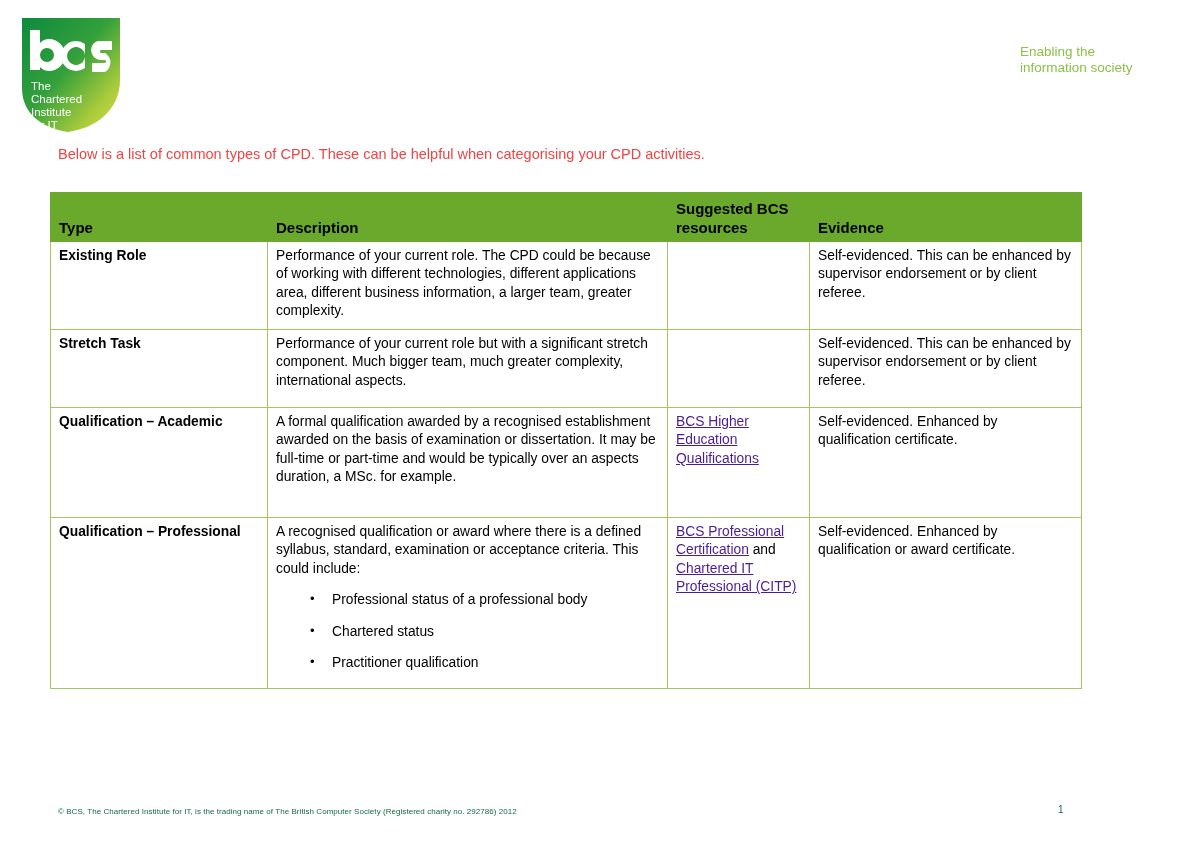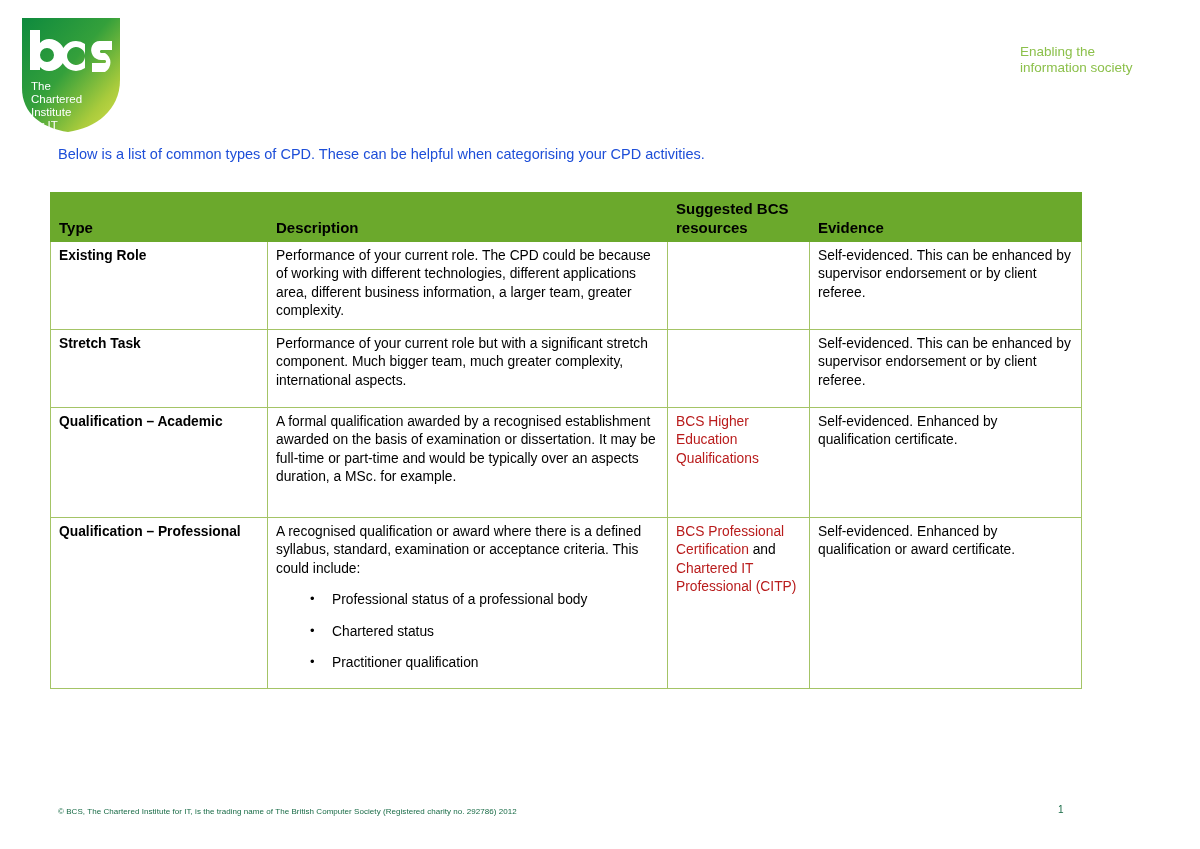--- a/index.html
+++ b/index.html
@@ -57,21 +57,21 @@
   }
 
   
   .intro-text {
     position: absolute;
     left: 58px;
     top: 145px;
     width: 900px;
     font-size: 14.5px;
     line-height: 19px;
-    color: #1d4ed8;
+    color: #ef4444;
   }
 
   
   .cpd-table-wrap {
     position: absolute;
     left: 50px;
     top: 192px;
     width: 1031px;
   }
   table.cpd-table {
@@ -101,21 +101,22 @@
   }
   .col-type    { width: 217px; }
   .col-desc    { width: 400px; }
   .col-res     { width: 142px; }
   .col-ev      { width: 272px; }
 
   td.cell-type { font-weight: bold; }
 
   .cell-links a,
   .cell-links .lnk {
-    color: #b91c1c;
+    color: #4c1d95;
+    text-decoration: underline;
   }
   .cell-links .plain { color: #000000; text-decoration: none; }
 
   ul.sub-bullets {
     margin: 13px 0 0 0;
     padding: 0 0 0 56px;
     list-style: none;
   }
   ul.sub-bullets li {
     position: relative;

